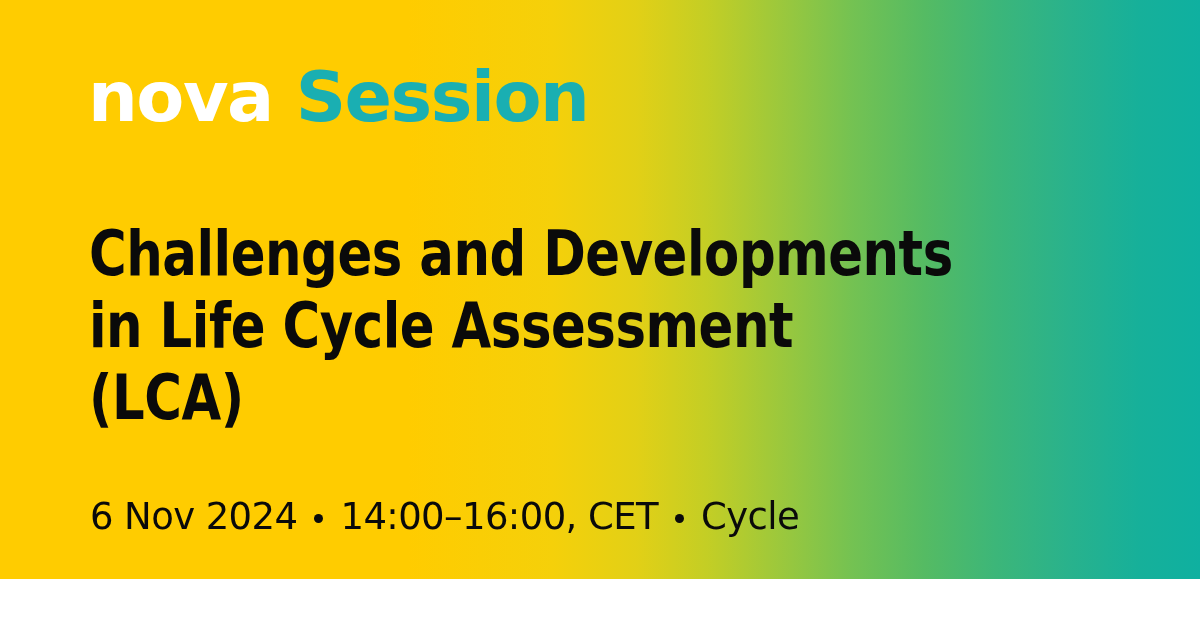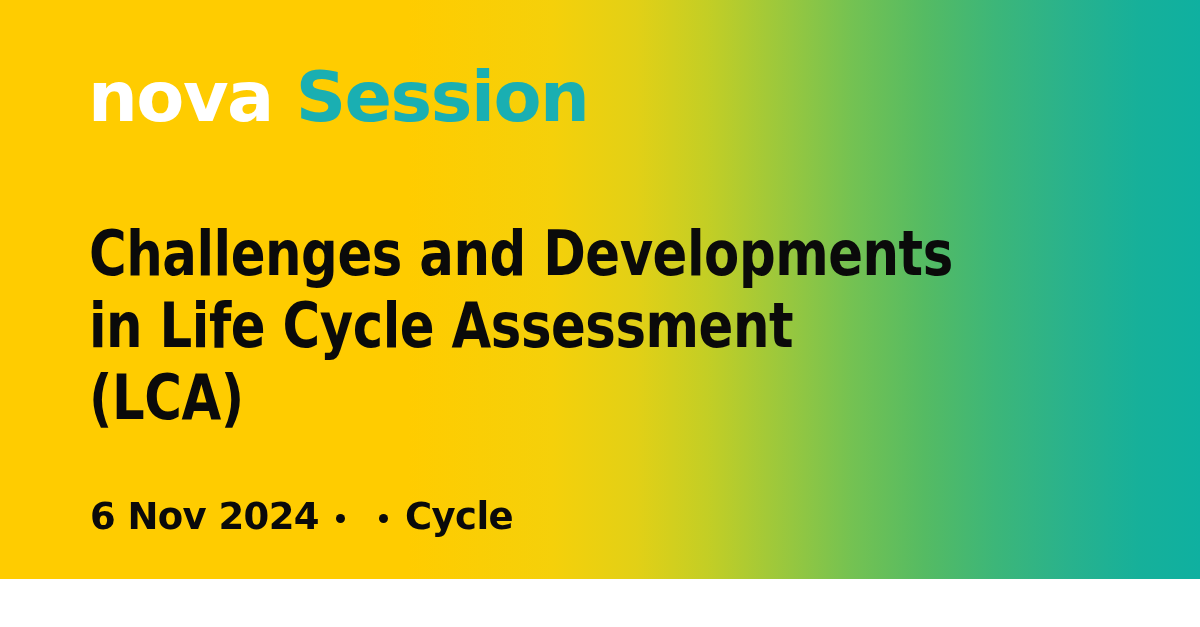--- a/index.html
+++ b/index.html
@@ -77,21 +77,21 @@
   }
 
   
   #meta {
     position: absolute;
     left: 90px;
     top: 494px;
     color: #0a0a0a;
     font-family: "DejaVu Sans", sans-serif;
     font-size: 37px;
-    font-weight: bold;
+    font-weight: normal;
     line-height: 46px;
     letter-spacing: -0.6px;
     white-space: nowrap;
     display: flex;
     align-items: center;
   }
   #meta .meta-text {
     display: inline-block;
   }
   #meta .meta-sep {
@@ -117,17 +117,18 @@
 
   <div id="headline">
     <span class="hl-line">Challenges and Developments</span>
     <span class="hl-line">in Life Cycle Assessment</span>
     <span class="hl-line">(LCA)</span>
   </div>
 
   <div id="meta">
     <span class="meta-text">6 Nov 2024</span>
     <span class="meta-sep"></span>
+    <span class="meta-text">14:00–16:00, CET</span>
     <span class="meta-sep"></span>
     <span class="meta-text">Cycle</span>
   </div>
 
 </div>
 
 </body></html>

